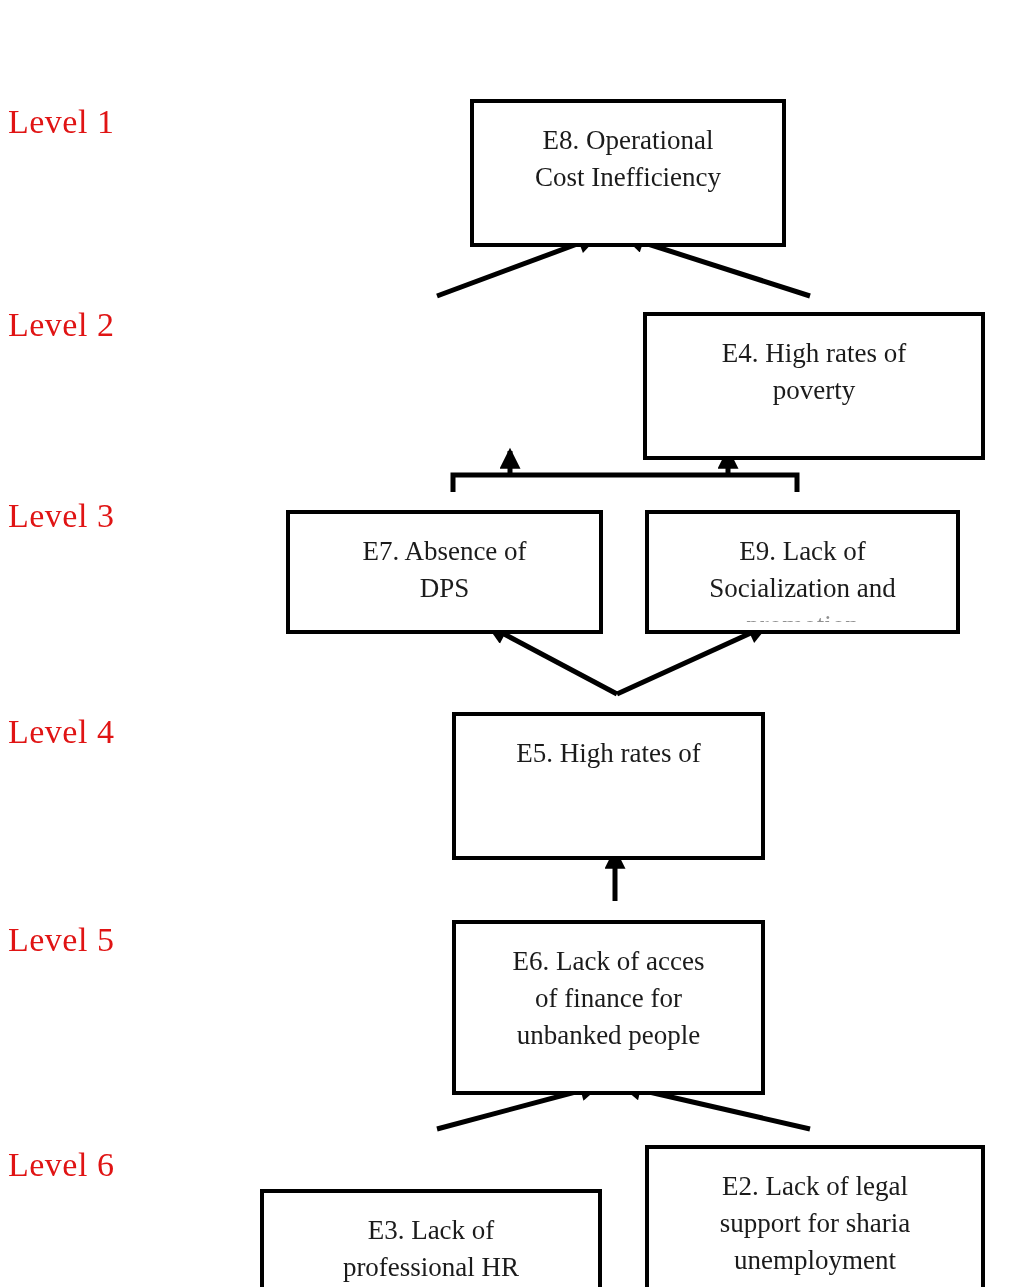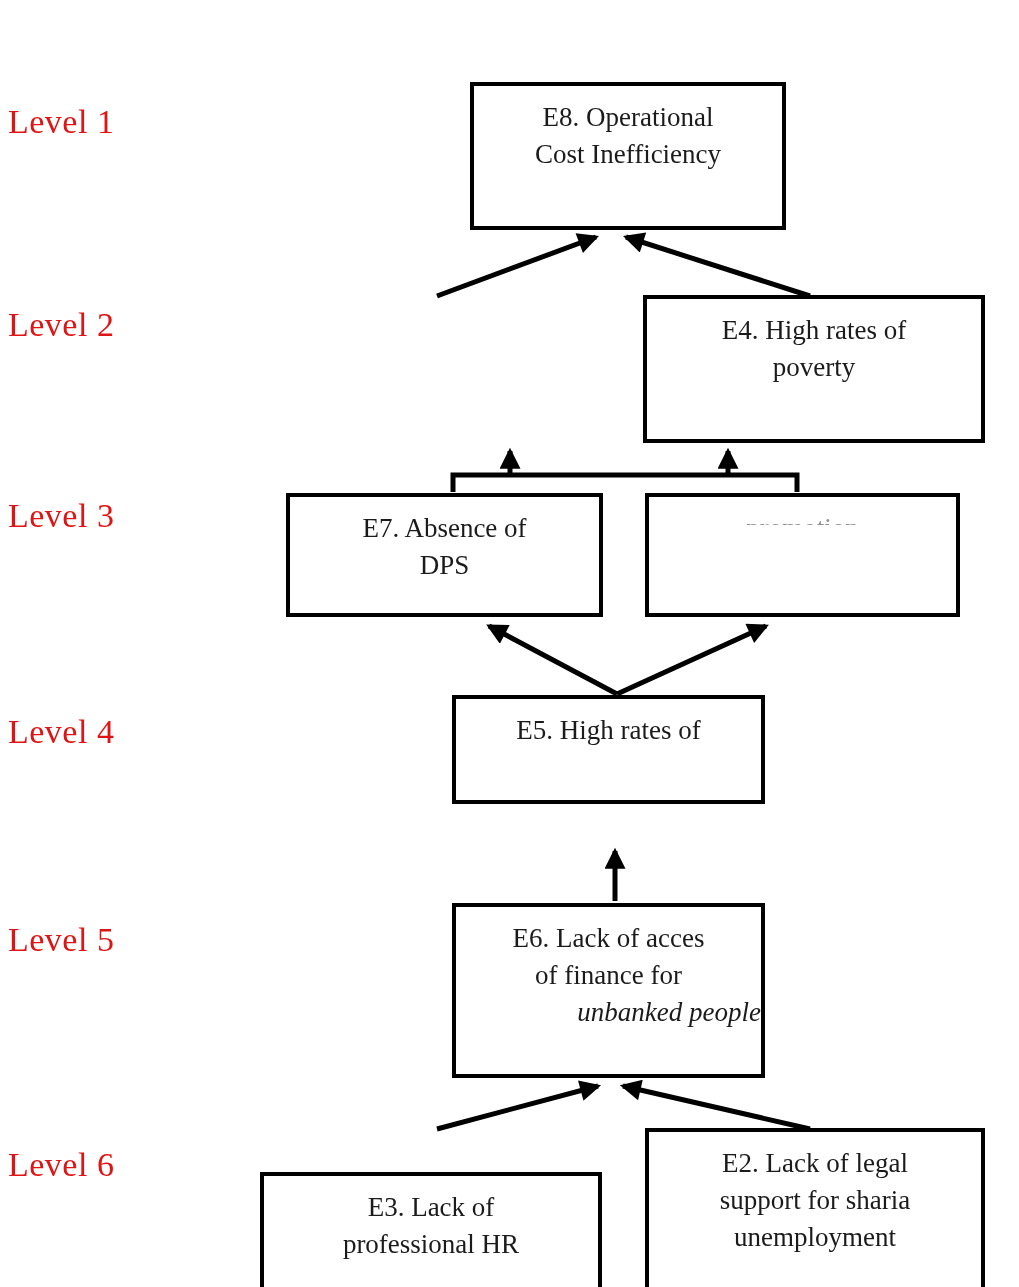--- a/index.html
+++ b/index.html
@@ -8,23 +8,23 @@
     font-family:"Liberation Serif","DejaVu Serif",serif;
   }
   .canvas{position:absolute;inset:0;width:1019px;height:1287px;}
   .level-label{
     position:absolute;left:8px;color:#e01414;font-size:34px;line-height:1.1;
     letter-spacing:0.5px;
   }
   .node{
     position:absolute;background:#ffffff;border:4px solid #000000;
     box-sizing:border-box;text-align:center;color:#1b1b1b;
-    font-size:27px;line-height:37px;padding-top:13px;overflow:hidden;
+    font-size:27px;line-height:37px;padding-top:19px;overflow:hidden;margin-top:17px;
   }
-  .node .italic{font-style:italic;text-align:right;}
+  .node .italic{}
   .clip-line{height:15px;overflow:hidden;color:#8f8f8f;}
   svg.arrows{position:absolute;left:0;top:0;pointer-events:none;}
   svg.arrows line, svg.arrows path{stroke:#000000;stroke-width:5;fill:none;}
 </style>
 </head>
 <body>
 
 <div class="canvas">
 
   <div class="level-label" style="top:103px">Level 1</div>
@@ -60,24 +60,26 @@
   <div class="node" style="left:643px;top:295px;width:342px;height:148px">
     <div>E4. High rates of</div>
     <div>poverty</div>
   </div>
 
   <div class="node" style="left:286px;top:493px;width:317px;height:124px">
     <div>E7. Absence of</div>
     <div>DPS</div>
   </div>
   <div class="node" style="left:645px;top:493px;width:315px;height:124px">
+    <div>E9. Lack of</div>
+    <div>Socialization and</div>
     <div class="clip-line"><span>promotion</span></div>
   </div>
 
-  <div class="node" style="left:452px;top:695px;width:313px;height:109px">
+  <div class="node" style="left:452px;top:695px;width:313px;height:148px">
     <div>E5. High rates of</div>
   </div>
 
   <div class="node" style="left:452px;top:903px;width:313px;height:175px">
     <div>E6. Lack of acces</div>
     <div>of finance for</div>
     <div class="italic">unbanked people</div>
   </div>
 
   <div class="node" style="left:260px;top:1172px;width:342px;height:126px">

